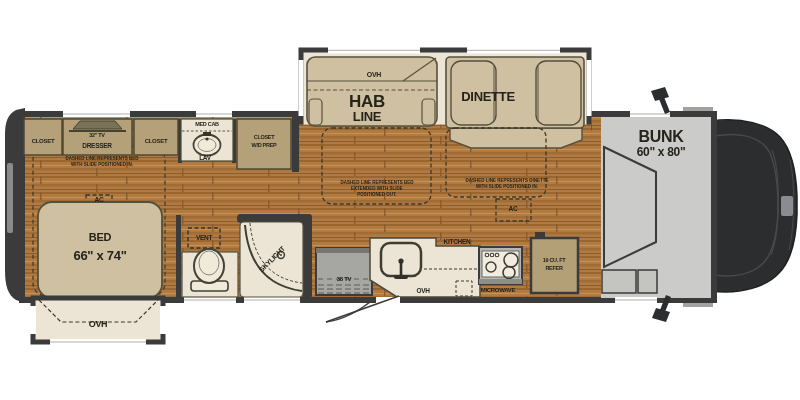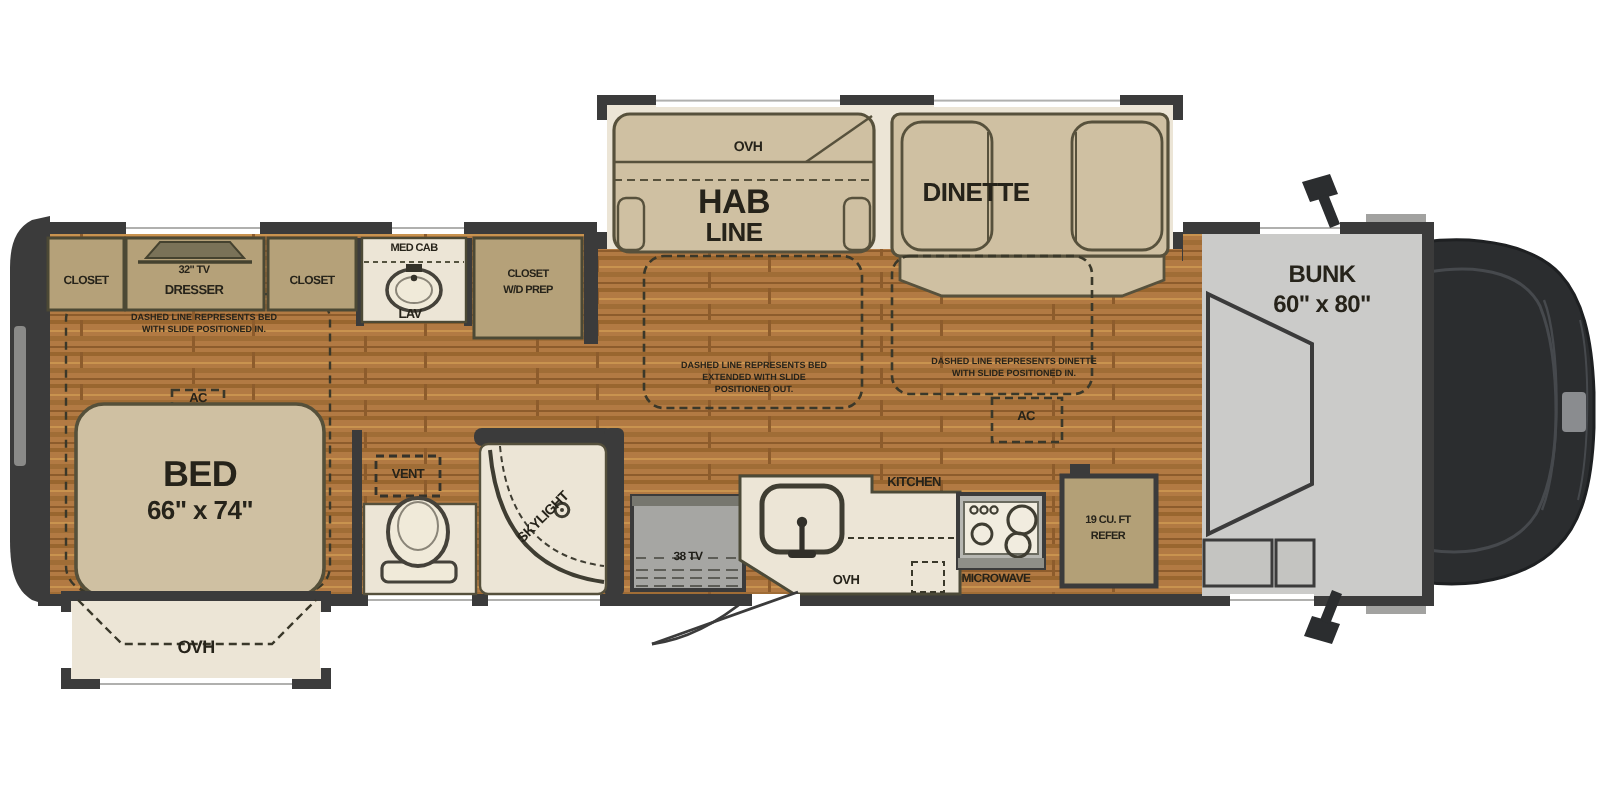--- a/index.html
+++ b/index.html
@@ -223,21 +223,21 @@
   <div class="lbl" style="left:97px; top:146px; font-size:6.5px;">DRESSER</div>
   <div class="lbl" style="left:156px; top:141px; font-size:6px;">CLOSET</div>
   <div class="lbl" style="left:207px; top:125px; font-size:5.5px;">MED CAB</div>
   <div class="lbl" style="left:205px; top:158px; font-size:6.5px;">LAV</div>
   <div class="lbl" style="left:264px; top:138px; font-size:5.5px;">CLOSET</div>
   <div class="lbl" style="left:264px; top:146px; font-size:5.5px;">W/D PREP</div>
 
   <div class="lbl note" style="left:102px; top:159px;">DASHED LINE REPRESENTS BED</div>
   <div class="lbl note" style="left:102px; top:165px;">WITH SLIDE POSITIONED IN.</div>
   <div class="lbl" style="left:99px; top:200px; font-size:6.5px;">AC</div>
-  <div class="lbl" style="left:100px; top:237px; font-size:18px;">BED</div>
+  <div class="lbl" style="left:100px; top:237px; font-size:11px;">BED</div>
   <div class="lbl" style="left:100px; top:255px; font-size:13px;">66" x 74"</div>
   <div class="lbl" style="left:98px; top:324px; font-size:9px;">OVH</div>
 
   <div class="lbl" style="left:204px; top:238px; font-size:6.5px;">VENT</div>
   <div class="lbl rot45" style="left:272px; top:259px; font-size:7px;">SKYLIGHT</div>
 
   <div class="lbl" style="left:374px; top:74px; font-size:7px;">OVH</div>
   <div class="lbl" style="left:367px; top:101px; font-size:17px;">HAB</div>
   <div class="lbl" style="left:367px; top:116px; font-size:13px;">LINE</div>
   <div class="lbl note" style="left:377px; top:183px;">DASHED LINE REPRESENTS BED</div>
@@ -249,16 +249,16 @@
   <div class="lbl note" style="left:507px; top:187px;">WITH SLIDE POSITIONED IN.</div>
   <div class="lbl" style="left:513px; top:209px; font-size:6.5px;">AC</div>
 
   <div class="lbl" style="left:344px; top:279px; font-size:6px; color:#1f1e18;">38 TV</div>
   <div class="lbl" style="left:457px; top:242px; font-size:6.5px;">KITCHEN</div>
   <div class="lbl" style="left:423px; top:291px; font-size:6.5px;">OVH</div>
   <div class="lbl" style="left:498px; top:290px; font-size:6px;">MICROWAVE</div>
   <div class="lbl" style="left:554px; top:261px; font-size:5.5px;">19 CU. FT</div>
   <div class="lbl" style="left:554px; top:269px; font-size:5.5px;">REFER</div>
 
-  <div class="lbl" style="left:661px; top:137px; font-size:12px;">BUNK</div>
+  <div class="lbl" style="left:661px; top:137px; font-size:16px;">BUNK</div>
   <div class="lbl" style="left:661px; top:152px; font-size:12px;">60" x 80"</div>
 
 </div>
 
 </body></html>

